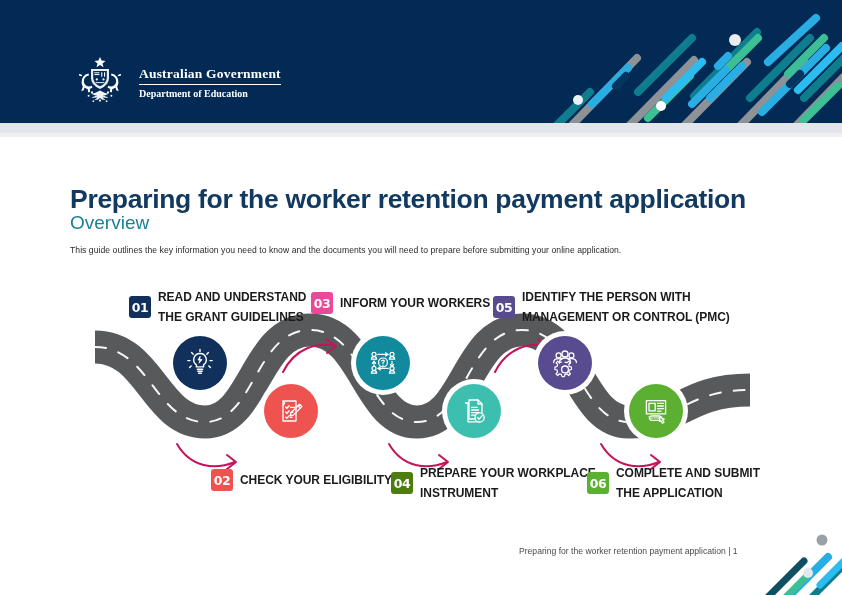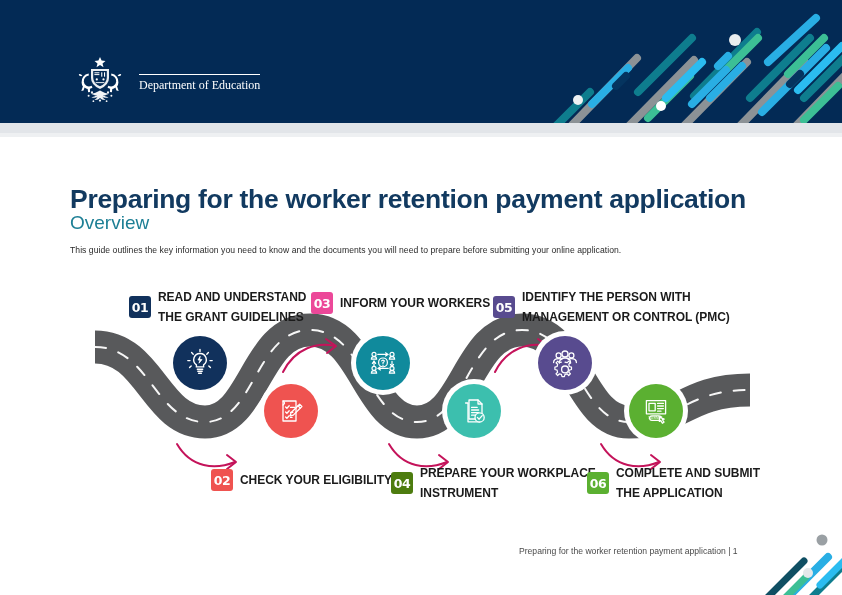--- a/index.html
+++ b/index.html
@@ -24,21 +24,21 @@
   .crest { width:60px; height:52px; }
   .gov-text { display:flex; flex-direction:column; }
   .gov-line1 {
     color:#ffffff; font-family:"Liberation Serif", serif;
     font-size:13.5px; font-weight:bold; letter-spacing:.2px;
     white-space:nowrap;
   }
   .gov-rule { height:1px; background:#ffffff; margin:2.5px 0 2.5px 0; width:100%; }
   .gov-line2 {
     color:#ffffff; font-family:"Liberation Serif", serif;
-    font-size:12px; font-weight:normal; white-space:nowrap;
+    font-size:10px; font-weight:bold; white-space:nowrap;
   }
   .header-greyband {
     position:absolute; left:0; top:123px; width:842px; height:10px;
     background:#e2e5e9;
   }
   .header-greyband-lite {
     position:absolute; left:0; top:133px; width:842px; height:4px;
     background:#eef0f2;
   }
 
@@ -188,20 +188,21 @@
             <circle cx="32.4" cy="42.2" r="1"></circle>
           <circle cx="30" cy="44.6" r="1.1"></circle>
           <circle cx="18.6" cy="39.8" r="1"></circle>
             <circle cx="41.4" cy="39.8" r="1"></circle>
           <circle cx="23.4" cy="45.2" r=".9"></circle>
             <circle cx="36.6" cy="45.2" r=".9"></circle>
         </g>
       </g>
     </svg>
     <div class="gov-text">
+      <div class="gov-line1">Australian Government</div>
       <div class="gov-rule"></div>
       <div class="gov-line2">Department of Education</div>
     </div>
   </div>
 </div>
 <div class="header-greyband"></div>
 <div class="header-greyband-lite"></div>
 
 <h1 class="page-title">Preparing for the worker retention payment application</h1>
 <h2 class="page-subtitle">Overview</h2>

